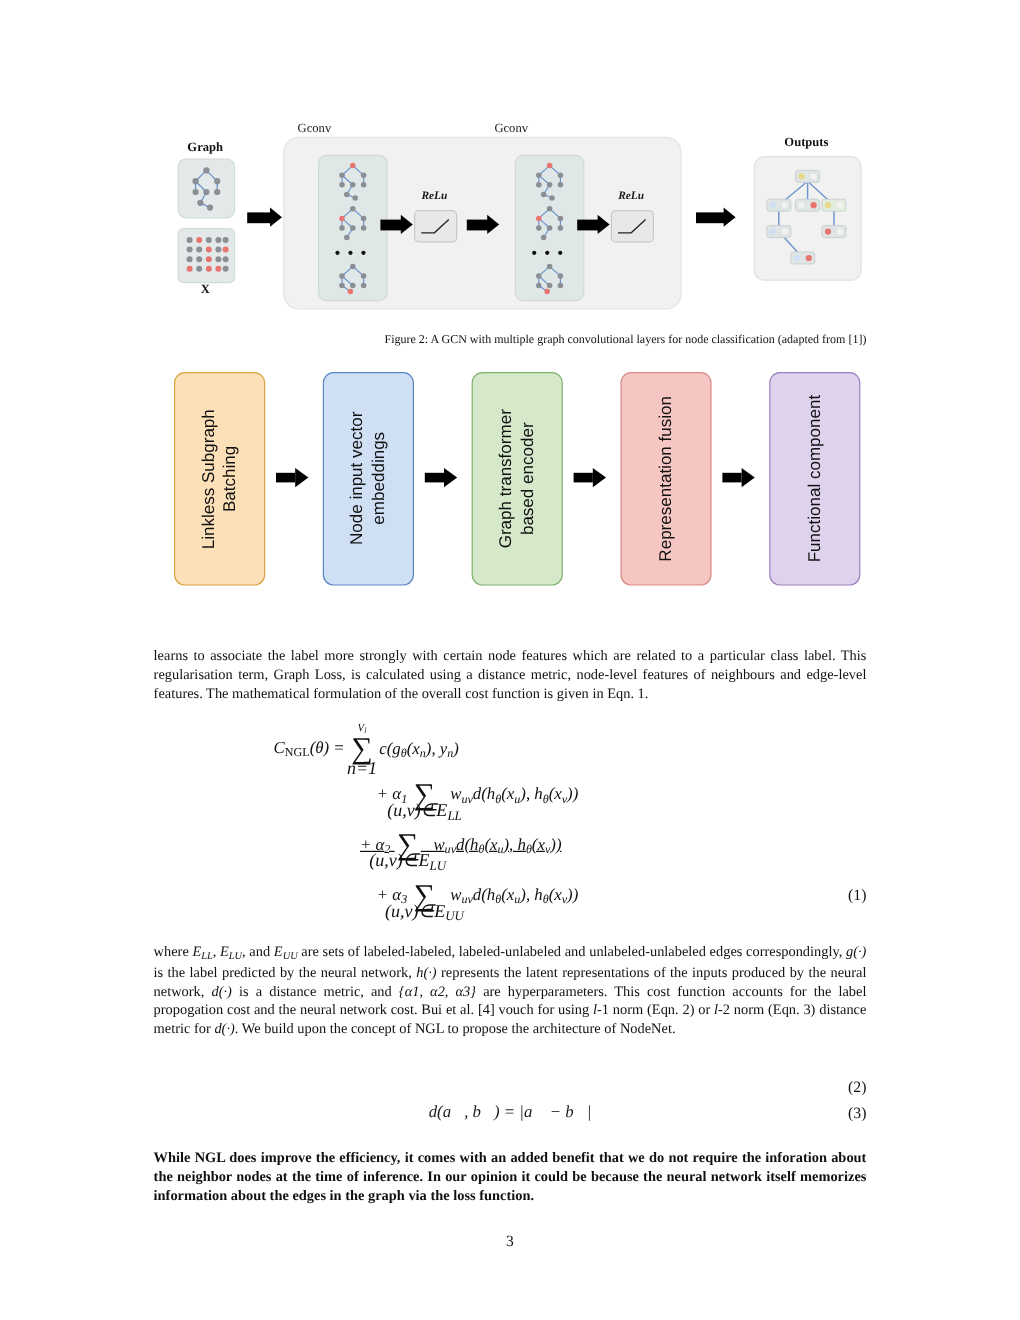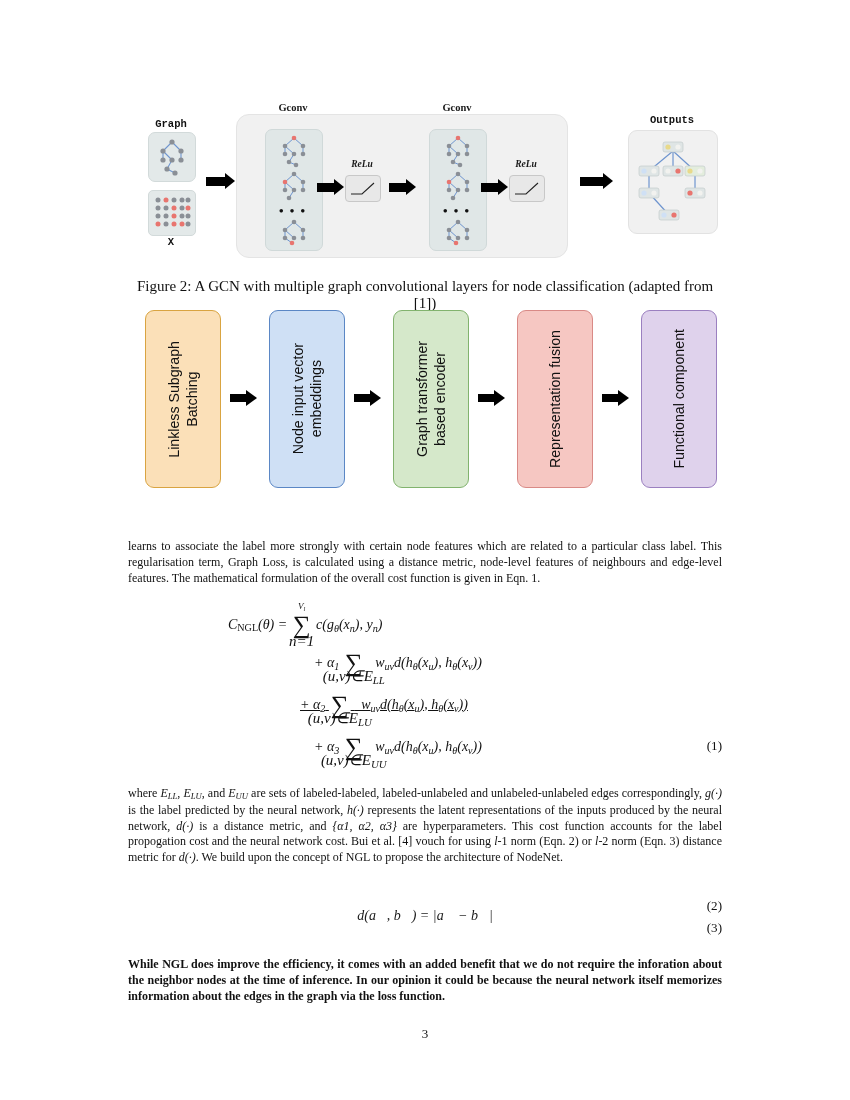--- a/index.html
+++ b/index.html
@@ -23,21 +23,21 @@
 
   
   #figure2 {
     position: absolute;
     left: 128px;
     top: 106px;
     width: 594px;
     height: 160px;
   }
   .fig2-label {
-    font-family: Liberation Mono, monospace;
+    font-family: Liberation Serif, serif;
     font-weight: bold;
     font-size: 10.5px;
     text-align: center;
     color: #111;
   }
   .panel-graph {
     position: absolute;
     left: 20px; top: 26px;
     width: 46px; height: 48px;
     background: #e3e9e9;
@@ -80,21 +80,21 @@
   .gconv-col {
     position: absolute;
     width: 56px; height: 120px;
     top: 14px;
     background: #e0e7e7;
     border: 1px solid #d0d9d9;
     border-radius: 7px;
   }
   .gconv-col.c1 { left: 28px; }
   .gconv-col.c2 { left: 192px; }
-  .gconv-title { position:absolute; width:90px; font-size:10.5px; font-weight:bold; top:-13px;text-align:center; }
+  .gconv-title { position:absolute; width:90px; font-size:10.5px; font-weight:normal; top:-13px; }
   .gconv-title.t1 { left: 11px; }
   .gconv-title.t2 { left: 175px; }
 
   .relu-box {
     position: absolute;
     width: 34px; height: 25px;
     top: 60px;
     background: #e8e8e8;
     border: 1px solid #c8c8c8;
     border-radius: 4px;
@@ -115,22 +115,22 @@
   }
   .lbl-out { position:absolute; left:498px; top:8px; width:92px; }
 
   .dots3 { position:absolute; font-size:13px; letter-spacing:1.5px; color:#111; line-height:1; font-weight:bold; }
 
   
   .caption {
     position: absolute;
     width: 594px;
     left: 128px;
-    font-size: 15px;
-    text-align: center;
+    font-size: 10px;
+    text-align: right;
     color: #111;
   }
   #cap2 { top: 278px; }
   #cap3 { top: 492px; }
 
   
   #figure3 {
     position: absolute;
     left: 145px;
     top: 310px;
@@ -514,21 +514,21 @@
     </div>
 
     <div class="eqnum" style="top:130px;">(1)</div>
   </div>
 
   <div class="body-text" id="para2"><span>where </span><span class="cal">E</span><span class="sub">LL</span><span>, </span><span class="cal">E</span><span class="sub">LU</span><span>, and </span><span class="cal">E</span><span class="sub">UU</span><span> are sets of labeled-labeled, labeled-unlabeled and unlabeled-unlabeled edges correspondingly, </span><span class="math">g(·)</span><span> is the label predicted by the neural network, </span><span class="math">h(·)</span><span> represents the latent representations of the inputs produced by the neural network, </span><span class="math">d(·)</span><span> is a distance metric, and </span><span class="math">{α1, α2, α3}</span><span> are hyperparameters. This cost function accounts for the label propogation cost and the neural network cost. Bui et al. [4] vouch for using </span><span class="math">l</span><span>-1 norm (Eqn. 2) or </span><span class="math">l</span><span>-2 norm (Eqn. 3) distance metric for </span><span class="math">d(·)</span><span>. We build upon the concept of NGL to propose the architecture of NodeNet.</span></div>
 
   <div class="eqblock" id="eq23">
     <div class="eqnum" style="top:0px;">(2)</div>
 
-    <div class="eq23line" style="top:10px;">
+    <div class="eq23line" style="top:22px;">
       <span class="math">d(a⃗, b⃗) = |a⃗ − b⃗|</span>
     </div>
     <div class="eqnum" style="top:22px;">(3)</div>
   </div>
 
   <div class="body-text" id="para3">While NGL does improve the efficiency, it comes with an added benefit that we do not require the inforation about the neighbor nodes at the time of inference. In our opinion it could be because the neural network itself memorizes information about the edges in the graph via the loss function.</div>
 
   <div class="pagenum">3</div>
 
 </div>

